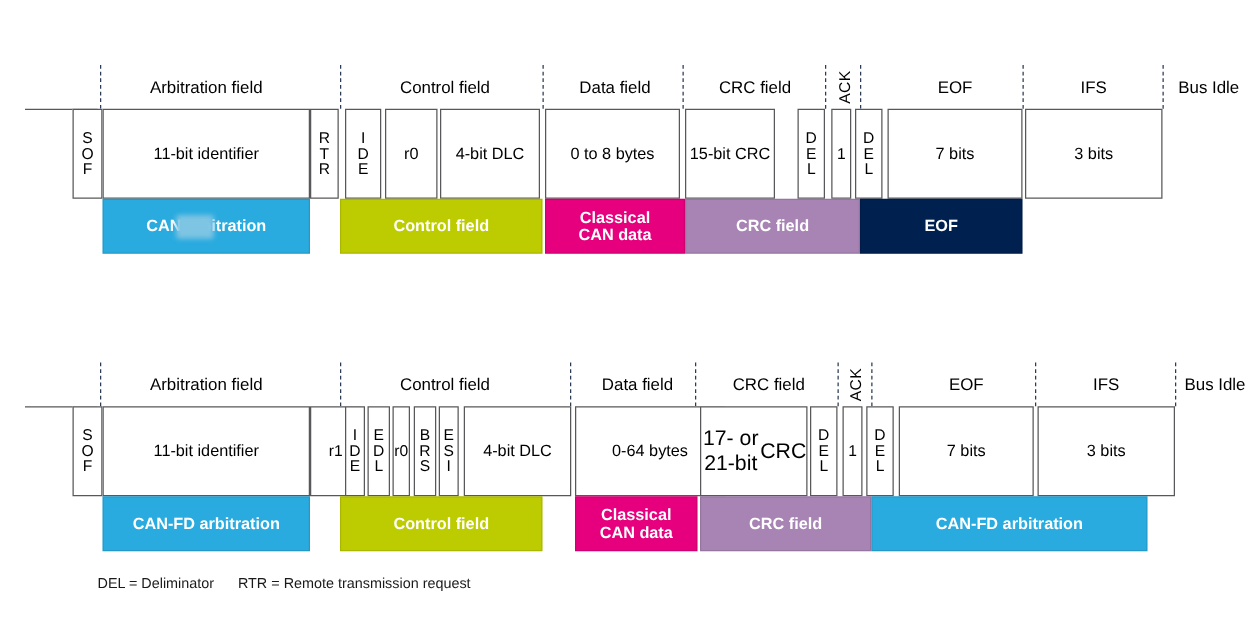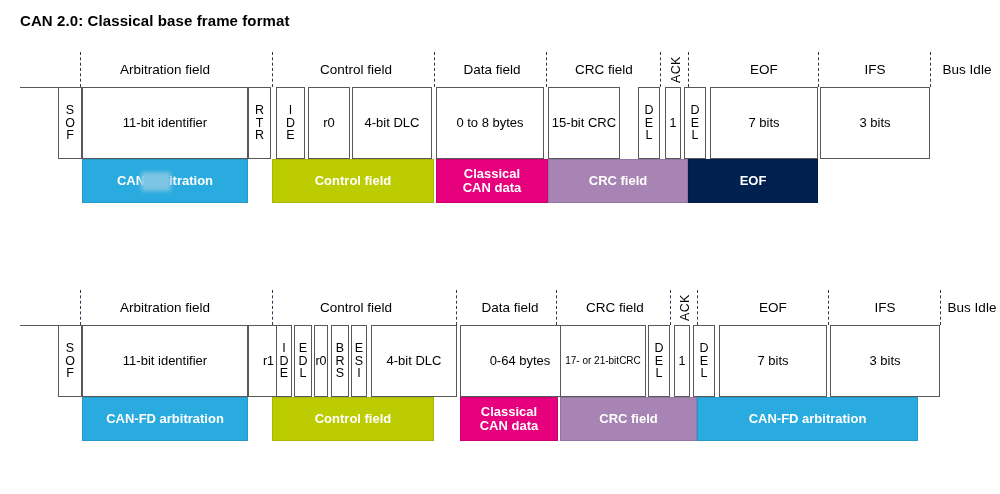--- a/index.html
+++ b/index.html
@@ -53,21 +53,21 @@
     box-sizing:border-box;
     display:flex;align-items:center;justify-content:center;
     font-size:13px;color:#000;text-align:center;line-height:1.12;
     overflow:hidden;
   }
   .cell.stack{
     flex-direction:column;justify-content:center;
     font-size:13px;line-height:1.02;letter-spacing:0;
   }
   .cell.stack span{display:block;}
-  .cell.two{line-height:1.15;font-size:10px;}
+  .cell.two{line-height:1.15;font-size:17px;}
   .cell.narrow{font-size:12.5px;}
 
   
   .idleline{
     position:absolute;height:0;border-top:1.3px solid #58585a;
   }
 
   
   .bars{position:relative;height:44px;}
   .bar{
@@ -92,21 +92,20 @@
   .footnote{
     position:absolute;
     font-size:11.5px;color:#1a1a1a;white-space:pre;
   }
 </style>
 </head>
 <body>
 
 <div class="page">
 
-  <div class="title" id="title-1">CAN 2.0: Classical base frame format</div>
 
   <div class="diagram" id="diagram-1">
     <div class="labels">
         <div class="dash" style="left: 80px;"></div>
         <div class="dash" style="left: 272px;"></div>
         <div class="dash" style="left: 434px;"></div>
         <div class="dash" style="left: 546px;"></div>
         <div class="dash" style="left: 660px;"></div>
         <div class="dash" style="left: 688px;"></div>
         <div class="dash" style="left: 818px;"></div>
@@ -312,14 +311,15 @@
           </div>
         </div>
         <div class="bar" style="left: 697px; width: 221px; background: rgb(41, 171, 223);">
           <div>
             <span>CAN-FD arbitration</span>
           </div>
         </div>
       </div>
   </div>
 
+  <div class="footnote" style="left:78px;top:461px;">DEL = Deliminator      RTR = Remote transmission request</div>
 
 </div>
 
 </body></html>

